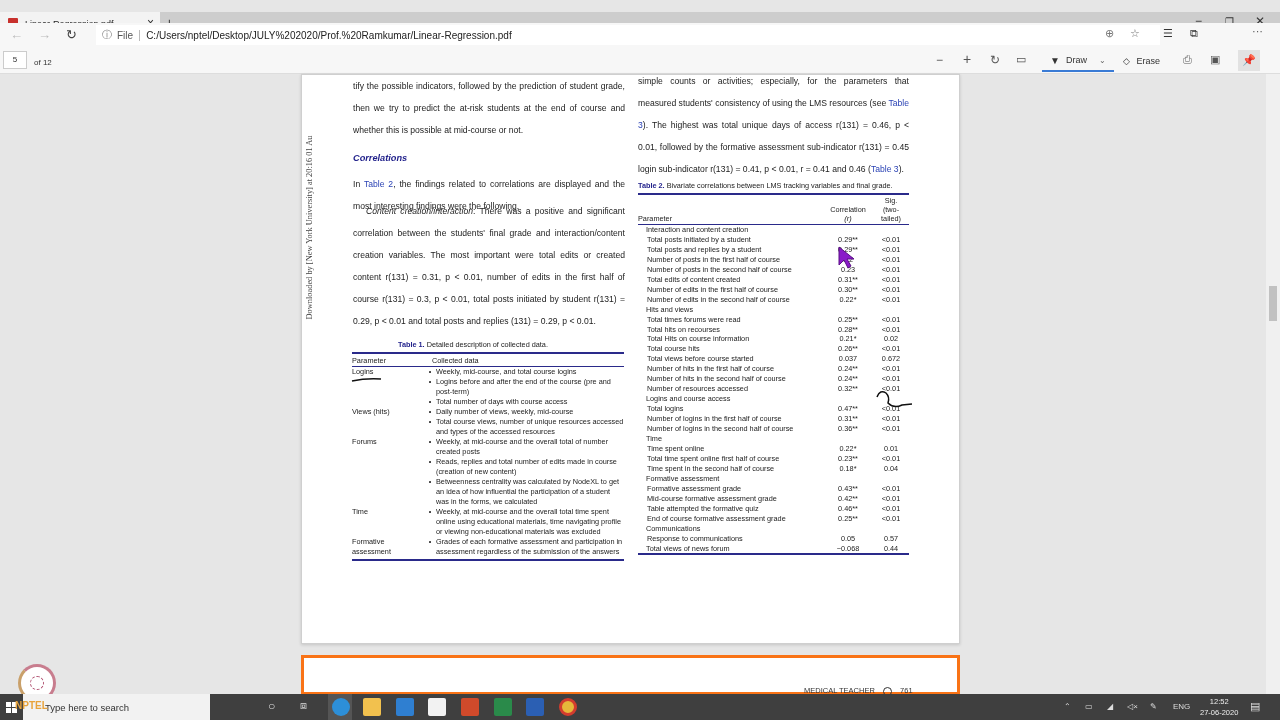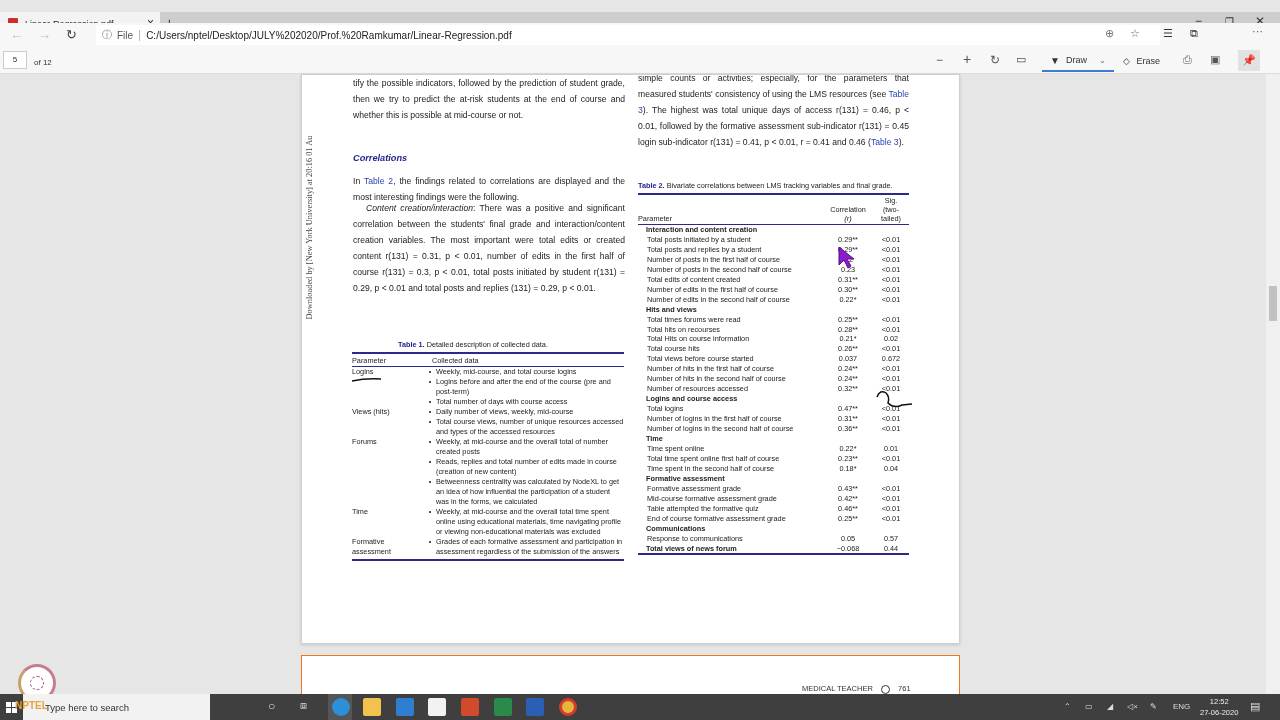--- a/index.html
+++ b/index.html
@@ -31,24 +31,24 @@
   .draw { position: absolute; left: 1042px; top: 3px; width: 72px; height: 22px; border-bottom: 2px solid #3a7bd5; font-size: 9px; color: #333; display: flex; align-items: center; padding-left: 8px; }
   .erase { position: absolute; left: 1123px; top: 9px; font-size: 9px; color: #333; }
   .pin { position: absolute; left: 1238px; top: 3px; width: 22px; height: 21px; background: #e2e2e2; text-align: center; font-size: 11px; line-height: 21px; }
 
   
   .vscroll { position: absolute; left: 1266px; top: 74px; width: 14px; height: 620px; background: #f0f0f0; }
   .vthumb { position: absolute; left: 3px; top: 212px; width: 8px; height: 35px; background: #c1c1c1; }
 
   
   .page { position: absolute; left: 301px; top: 74px; width: 659px; height: 570px; background: #fff; border: 1px solid #cfcfcf; box-shadow: 0 1px 3px rgba(0,0,0,.15); overflow: hidden; }
-  .page2 { position: absolute; left: 301px; top: 655px; width: 659px; height: 40px; background: #fff; border: 1px solid #f97316; }
+  .page2 { position: absolute; left: 301px; top: 655px; width: 659px; height: 40px; background: #fff; border: 3px solid #f97316; }
   .sidetext { position: absolute; left: -118px; top: 115px; width: 250px; transform: rotate(-90deg); font-family: "Liberation Serif", serif; font-size: 8.4px; color: #444; white-space: nowrap; }
 
-  .body-text { position: absolute; font-size: 8.6px; line-height: 16px; color: #222; text-align: justify; }
+  .body-text { position: absolute; font-size: 8.6px; line-height: 22px; color: #222; text-align: justify; }
   .heading { position: absolute; font-size: 9.2px; font-weight: bold; font-style: italic; color: #1f1f8a; }
   .link { color: #2b43b5; }
 
   
   .t1 { position: absolute; left: 50px; top: 265px; width: 272px; font-size: 7.3px; color: #222; }
   .t1 .cap { font-size: 7.3px; margin-left: 46px; }
   .t1 .cap b { color: #1f1f8a; }
   .rule { height: 2px; background: #2a2a8a; }
   .rule-thin { height: 1px; background: #2a2a8a; }
   .t1 .hdr { display: flex; padding: 2px 0 1px; }
@@ -62,21 +62,21 @@
   .t1 .bul .txt { flex: 1; }
 
   
   .t2 { position: absolute; left: 336px; top: 106px; width: 271px; font-size: 7.3px; color: #222; }
   .t2 .cap b { color: #1f1f8a; }
   .t2 .hdr { display: flex; align-items: flex-end; padding: 1px 0 1px; }
   .t2 .cp { flex: 1; }
   .t2 .cr { width: 50px; text-align: center; }
   .t2 .cs { width: 36px; text-align: center; }
   .t2 .r { display: flex; line-height: 9.95px; }
-  .t2 .r.sec .cp { padding-left: 8px; font-weight: bold; }
+  .t2 .r.sec .cp { padding-left: 8px; }
   .t2 .r.sub .cp { padding-left: 9px; }
   .t2 .foot { margin-top: 2px; line-height: 9.5px; }
 
   .footer-journal { position: absolute; left: 500px; top: 28px; font-size: 7.5px; color: #333; }
 
   
   .annot { position: absolute; }
 
   
   .cursor { position: absolute; left: 838px; top: 246px; }

